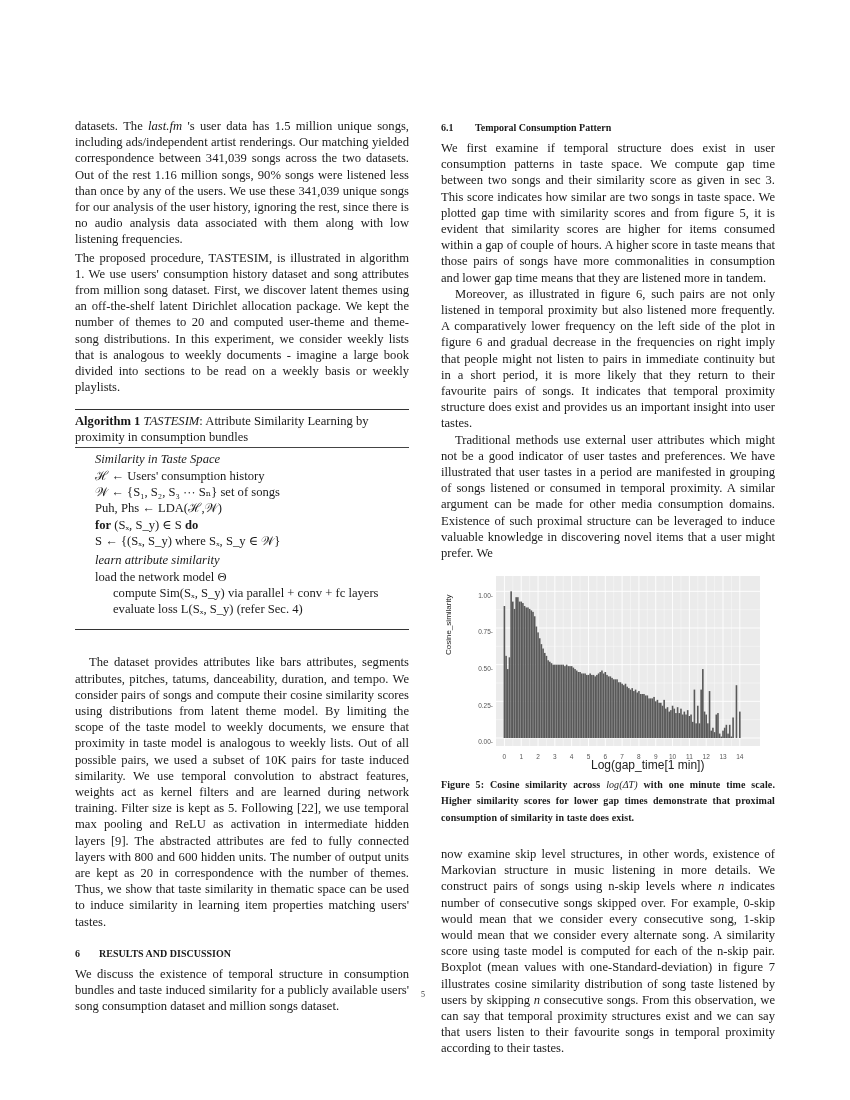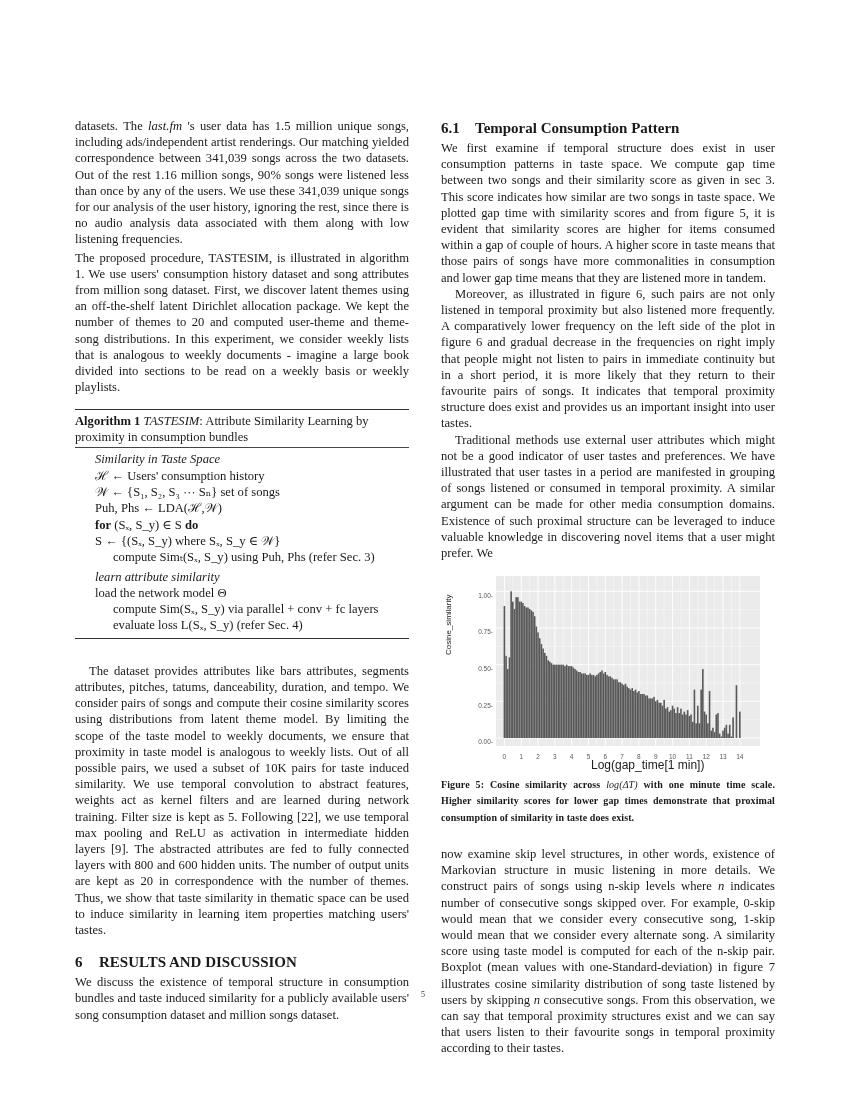--- a/index.html
+++ b/index.html
@@ -3,24 +3,24 @@
 <meta charset="utf-8">
 <style>
   html, body { margin:0; padding:0; background:#ffffff; }
   body { width:850px; height:1100px; position:relative; overflow:hidden;
          font-family:"Liberation Serif", "DejaVu Serif", serif; color:#1a1a1a; }
   .col { position:absolute; top:118px; width:334px; font-size:12.6px; line-height:16.2px; }
   .col.left { left:75px; }
   .col.right { left:441px; }
   p { margin:0; text-align:justify; hyphens:auto; }
   p.indent { text-indent:14px; }
-  h2 { font-weight:bold; font-size:15px; margin:0; line-height:20px; }
+  h2 { font-weight:bold; font-size:10px; margin:0; line-height:20px; }
   h2 .num { display:inline-block; width:34px; }
   h2.sec .num { width:24px; }
-  .algo { border-top:1.5px solid #333; border-bottom:1.5px solid #333; margin-top:14px; padding-bottom:4px; }
+  .algo { border-top:1.5px solid #333; border-bottom:1.5px solid #333; margin-top:14px; padding-bottom:12px; }
   .algo-head { padding:3px 0 2px 0; border-bottom:1px solid #444; line-height:16px; }
   .algo-body { padding-left:20px; padding-top:3px; line-height:16.3px; }
   .algo-body .in { padding-left:18px; }
   .algo-body .gap { height:3px; }
   i, .it { font-style:italic; }
   b { font-weight:bold; }
   .figure { position:relative; width:334px; height:200px; margin-top:10px; }
   .caption { font-weight:bold; font-size:10px; line-height:16.2px; text-align:justify; margin-top:6px; letter-spacing:0.1px; }
   .pagenum { position:absolute; left:421px; top:990px; font-size:8px; color:#333; }
   
@@ -44,21 +44,20 @@
       <b>Algorithm 1</b>
       <i>TASTESIM</i><span>: Attribute Similarity Learning by proximity in consumption bundles</span>
     </div>
     <div class="algo-body" id="algo-body">
         <div style="font-style: italic;">Similarity in Taste Space</div>
         <div>ℋ ← Users' consumption history</div>
         <div>𝒲 ← {S₁, S₂, S₃ ⋯ Sₙ} set of songs</div>
         <div>Puh, Phs ← LDA(ℋ,𝒲)</div>
         <div><b>for</b><span> (Sₓ, S_y) ∈ S </span><b>do</b></div>
         <div>S ← {(Sₓ, S_y) where Sₓ, S_y ∈ 𝒲}</div>
-        <div class="in">compute Simₜ(Sₓ, S_y) using Puh, Phs (refer Sec. 3)</div>
         <div class="gap"></div>
         <div style="font-style: italic;">learn attribute similarity</div>
         <div>load the network model Θ</div>
         <div class="in">compute Sim(Sₓ, S_y) via parallel + conv + fc layers</div>
         <div class="in">evaluate loss L(Sₓ, S_y) (refer Sec. 4)</div>
       </div>
   </div>
 
   <p class="indent" style="margin-top:24px;">The dataset provides attributes like bars attributes, segments attributes, pitches, tatums, danceability, duration, and tempo. We consider pairs of songs and compute their cosine similarity scores using distributions from latent theme model. By limiting the scope of the taste model to weekly documents, we ensure that proximity in taste model is analogous to weekly lists. Out of all possible pairs, we used a subset of 10K pairs for taste induced similarity. We use temporal convolution to abstract features, weights act as kernel filters and are learned during network training. Filter size is kept as 5. Following [22], we use temporal max pooling and ReLU as activation in intermediate hidden layers [9]. The abstracted attributes are fed to fully connected layers with 800 and 600 hidden units. The number of output units are kept as 20 in correspondence with the number of themes. Thus, we show that taste similarity in thematic space can be used to induce similarity in learning item properties matching users' tastes.</p>
 

